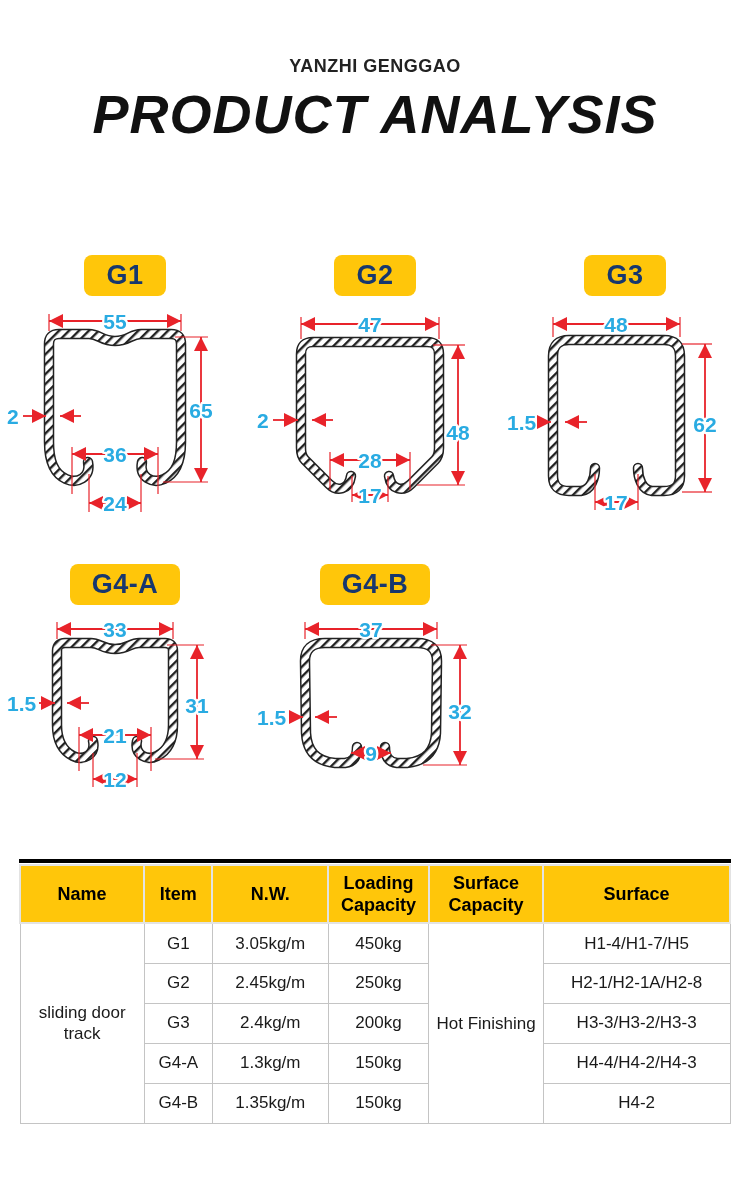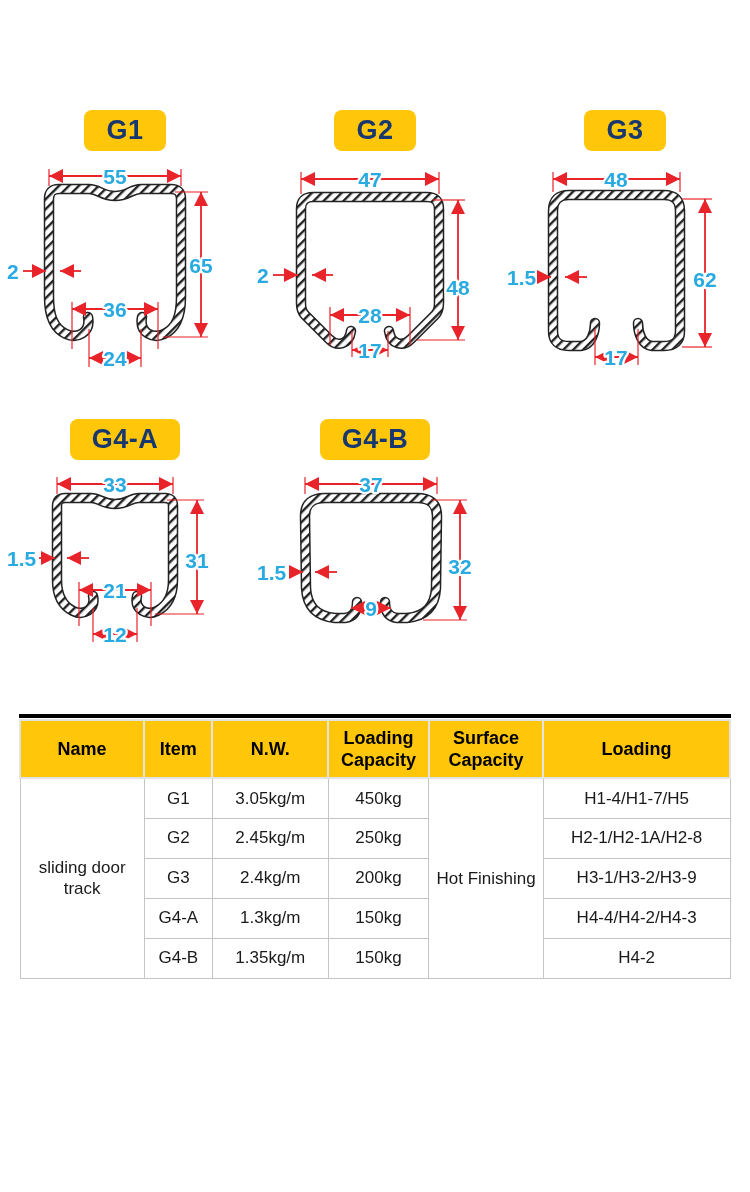--- a/index.html
+++ b/index.html
@@ -35,20 +35,22 @@
   th { background:#FFC60A; color:#000; font-weight:bold; font-size:18px; text-align:center;
        border:2px solid #e3e3e3; height:58px; padding:2px 4px; line-height:1.25; }
   td { border:1.5px solid #c4c4c4; text-align:center; font-size:17px; height:40px;
        padding:1px 6px; line-height:1.25; }
 </style>
 </head>
 <body>
 
 <div class="page">
 
+  <div class="brand">YANZHI GENGGAO</div>
+  <div class="title">PRODUCT ANALYSIS</div>
 
   <div class="diagram-grid">
 
     <div class="dcell c1">
       <div class="badge">G1</div>
       <svg class="dsvg" width="240" height="222" viewBox="0 0 240 222">
         <defs>
           <pattern id="hatch-g1" patternUnits="userSpaceOnUse" width="7" height="7" patternTransform="rotate(-45)">
             <rect width="7" height="7" fill="#ffffff"></rect>
               <rect width="7" height="2.4" fill="#222"></rect>
@@ -231,21 +233,21 @@
           <col style="width:16.1%">
           <col style="width:26.3%">
       </colgroup>
       <thead>
         <tr>
           <th>Name</th>
           <th>Item</th>
           <th>N.W.</th>
           <th>Loading Capacity</th>
           <th>Surface Capacity</th>
-          <th>Loading</th>
+          <th>Surface</th>
         </tr>
       </thead>
       <tbody>
         <tr>
           <td rowspan="5">sliding door track</td>
           <td>G1</td>
           <td>3.05kg/m</td>
           <td>450kg</td>
           <td rowspan="5">Hot Finishing</td>
           <td>H1-4/H1-7/H5</td>
@@ -253,21 +255,21 @@
         <tr>
           <td>G2</td>
           <td>2.45kg/m</td>
           <td>250kg</td>
           <td>H2-1/H2-1A/H2-8</td>
         </tr>
         <tr>
           <td>G3</td>
           <td>2.4kg/m</td>
           <td>200kg</td>
-          <td>H3-1/H3-2/H3-9</td>
+          <td>H3-3/H3-2/H3-3</td>
         </tr>
         <tr>
           <td>G4-A</td>
           <td>1.3kg/m</td>
           <td>150kg</td>
           <td>H4-4/H4-2/H4-3</td>
         </tr>
         <tr>
           <td>G4-B</td>
           <td>1.35kg/m</td>

